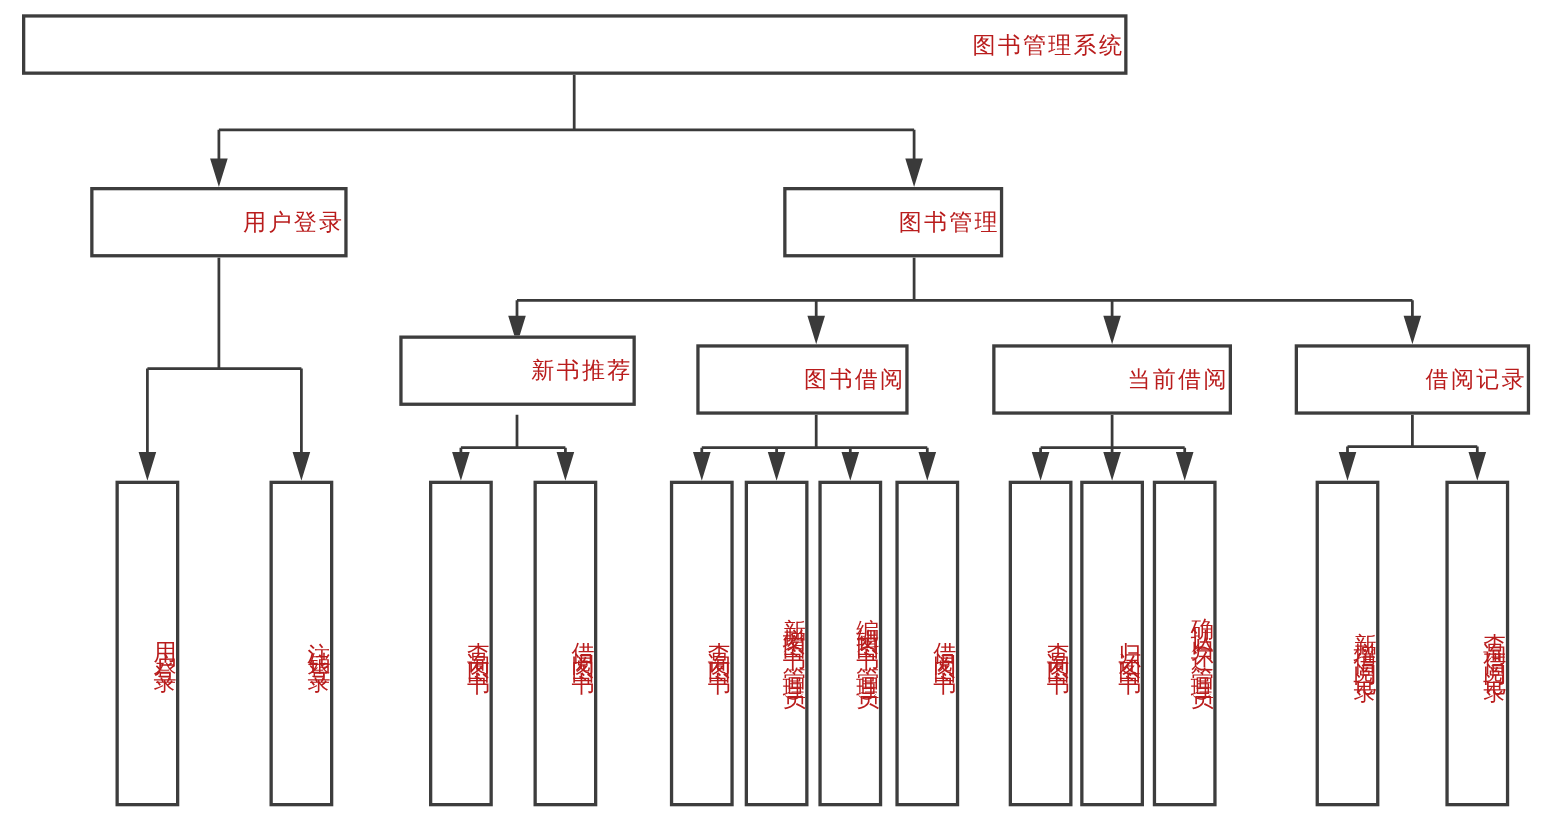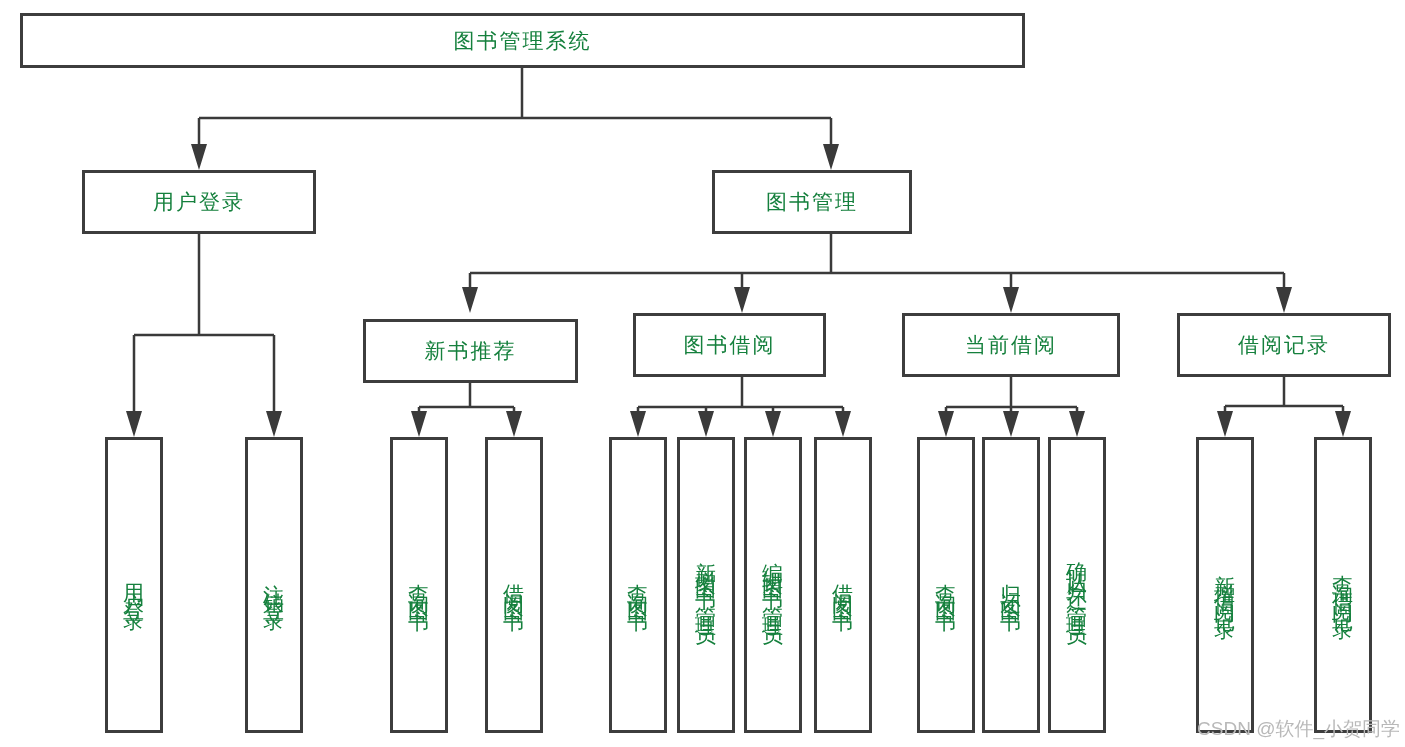--- a/index.html
+++ b/index.html
@@ -11,22 +11,22 @@
     font-family:"Liberation Sans", sans-serif;
   }
   .connectors{position:absolute;left:0;top:0;}
   .node{
     position:absolute;
     box-sizing:border-box;
     background:#ffffff;
     border:3px solid #3d3d3d;
     display:flex;
     align-items:center;
-    justify-content:center;
-    color:#15803d;
+    justify-content:flex-end;
+    color:#b91c1c;
     z-index:2;
   }
   .node.h span{
     font-size:21px;
     letter-spacing:2px;
     white-space:nowrap;
   }
   .node.v span{
     writing-mode:vertical-rl;
     text-orientation:upright;
@@ -82,21 +82,21 @@
     <span>图书管理系统</span>
   </div>
 
   <div class="node h" style="left:82px;top:170px;width:234px;height:64px">
     <span>用户登录</span>
   </div>
   <div class="node h" style="left:712px;top:170px;width:200px;height:64px">
     <span>图书管理</span>
   </div>
 
-  <div class="node h" style="left:363px;top:319px;width:215px;height:64px">
+  <div class="node h" style="left:363px;top:305px;width:215px;height:64px">
     <span>新书推荐</span>
   </div>
   <div class="node h" style="left:633px;top:313px;width:193px;height:64px">
     <span>图书借阅</span>
   </div>
   <div class="node h" style="left:1177px;top:313px;width:214px;height:64px">
     <span>借阅记录</span>
   </div>
   <div class="node h" style="left:902px;top:313px;width:218px;height:64px">
     <span>当前借阅</span>
@@ -139,15 +139,14 @@
     <span>确认归还（管理员）</span>
   </div>
 
   <div class="node v" style="left:1196px;top:437px;width:58px;height:296px">
     <span>新增借阅记录</span>
   </div>
   <div class="node v" style="left:1314px;top:437px;width:58px;height:296px">
     <span>查询借阅记录</span>
   </div>
 
-  <div class="watermark">CSDN @软件_小贺同学</div>
 
 </div>
 
 </body></html>

